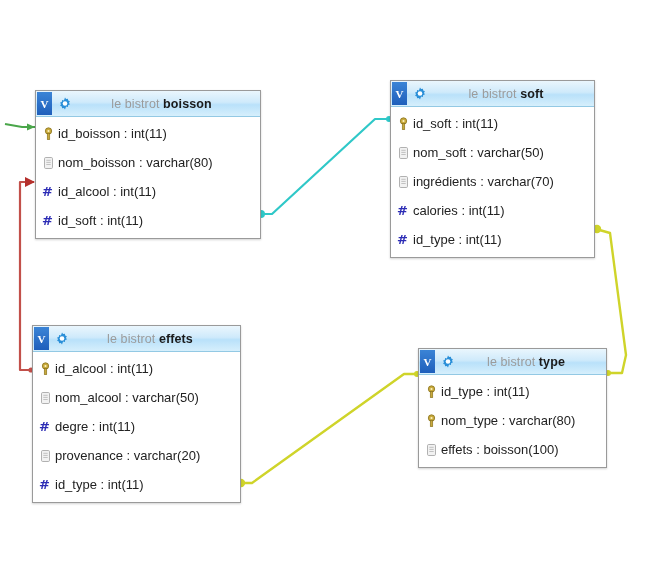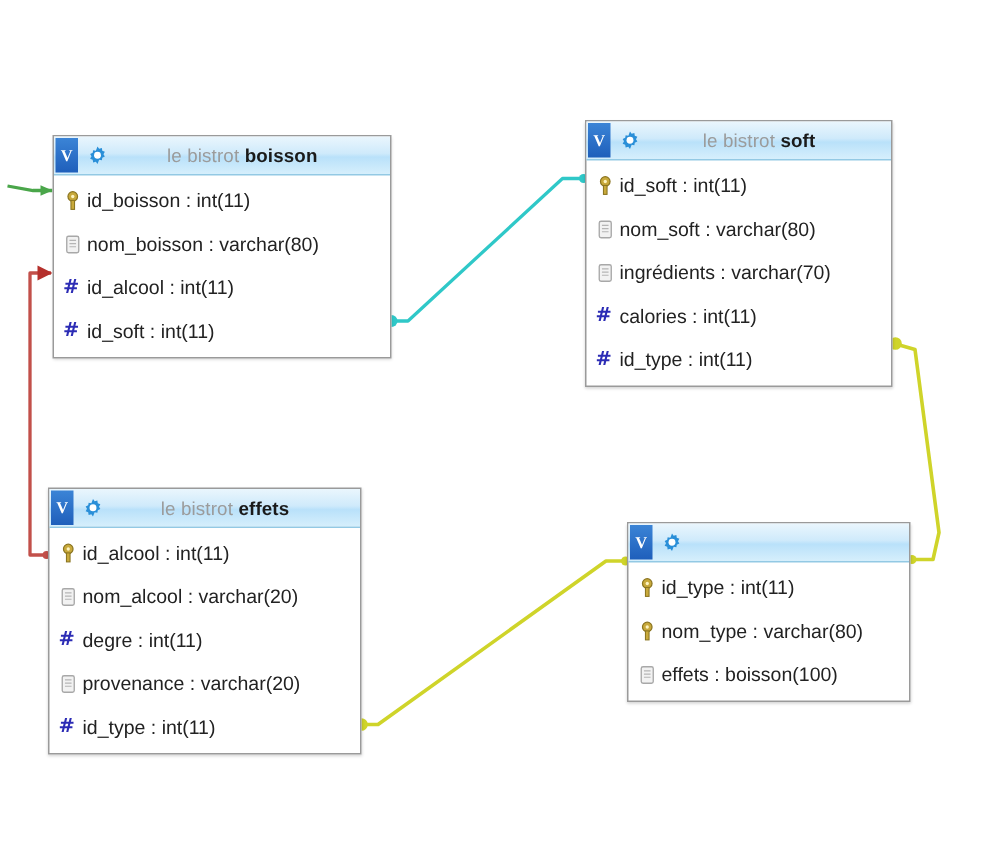--- a/index.html
+++ b/index.html
@@ -182,21 +182,21 @@
         <span class="f-text">id_soft : int(11)</span>
       </div>
 
       <div class="field-row">
         <svg class="f-icon" viewBox="0 0 13 14">
           <rect x="2.5" y="1.5" width="8" height="11" rx="1.2" fill="#f2f2f2" stroke="#a8a8a8" stroke-width=".9"></rect>
           <line x1="4.3" y1="4.3" x2="8.7" y2="4.3" stroke="#b5b5b5" stroke-width=".8"></line>
           <line x1="4.3" y1="6.4" x2="8.7" y2="6.4" stroke="#b5b5b5" stroke-width=".8"></line>
           <line x1="4.3" y1="8.5" x2="8.7" y2="8.5" stroke="#b5b5b5" stroke-width=".8"></line>
         </svg>
-        <span class="f-text">nom_soft : varchar(80)</span>
+        <span class="f-text">nom_soft : varchar(50)</span>
       </div>
 
       <div class="field-row">
         <svg class="f-icon" viewBox="0 0 13 14">
           <rect x="2.5" y="1.5" width="8" height="11" rx="1.2" fill="#f2f2f2" stroke="#a8a8a8" stroke-width=".9"></rect>
           <line x1="4.3" y1="4.3" x2="8.7" y2="4.3" stroke="#b5b5b5" stroke-width=".8"></line>
           <line x1="4.3" y1="6.4" x2="8.7" y2="6.4" stroke="#b5b5b5" stroke-width=".8"></line>
           <line x1="4.3" y1="8.5" x2="8.7" y2="8.5" stroke="#b5b5b5" stroke-width=".8"></line>
         </svg>
         <span class="f-text">ingrédients : varchar(70)</span>
@@ -237,21 +237,21 @@
         <span class="f-text">id_alcool : int(11)</span>
       </div>
 
       <div class="field-row">
         <svg class="f-icon" viewBox="0 0 13 14">
           <rect x="2.5" y="1.5" width="8" height="11" rx="1.2" fill="#f2f2f2" stroke="#a8a8a8" stroke-width=".9"></rect>
           <line x1="4.3" y1="4.3" x2="8.7" y2="4.3" stroke="#b5b5b5" stroke-width=".8"></line>
           <line x1="4.3" y1="6.4" x2="8.7" y2="6.4" stroke="#b5b5b5" stroke-width=".8"></line>
           <line x1="4.3" y1="8.5" x2="8.7" y2="8.5" stroke="#b5b5b5" stroke-width=".8"></line>
         </svg>
-        <span class="f-text">nom_alcool : varchar(20)</span>
+        <span class="f-text">nom_alcool : varchar(50)</span>
       </div>
 
       <div class="field-row">
         <span class="hash-icon">#</span>
         <span class="f-text">degre : int(11)</span>
       </div>
 
       <div class="field-row">
         <svg class="f-icon" viewBox="0 0 13 14">
           <rect x="2.5" y="1.5" width="8" height="11" rx="1.2" fill="#f2f2f2" stroke="#a8a8a8" stroke-width=".9"></rect>
@@ -269,20 +269,24 @@
     </div>
   </div>
 
   <div class="table-box" style="left:418px;top:348px;width:189px;">
     <div class="tbl-header">
       <div class="v-badge">V</div>
       <svg class="gear-icon" viewBox="0 0 16 16">
         <path fill="#2a8fd8" d="M8 1.6l1.1 1.5 1.8-.4.3 1.8 1.7.7-.9 1.6.9 1.6-1.7.7-.3 1.8-1.8-.4L8 13.4 6.9 11.9l-1.8.4-.3-1.8-1.7-.7.9-1.6L3.1 6.6l1.7-.7.3-1.8 1.8.4z"></path>
         <circle cx="8" cy="7.5" r="2.3" fill="#ffffff"></circle>
       </svg>
+      <div class="hdr-title">
+        <span>le bistrot</span>
+        <b>type</b>
+      </div>
     </div>
     <div class="tbl-body">
 
       <div class="field-row">
         <svg class="f-icon" viewBox="0 0 13 14">
           <circle cx="6.5" cy="4" r="3.2" fill="#c8a93b" stroke="#8a7420" stroke-width=".8"></circle>
           <circle cx="6.5" cy="4" r="1.1" fill="#fdf3c0"></circle>
           <rect x="5.3" y="6.6" width="2.4" height="6" fill="#c8a93b" stroke="#8a7420" stroke-width=".7"></rect>
         </svg>
         <span class="f-text">id_type : int(11)</span>

